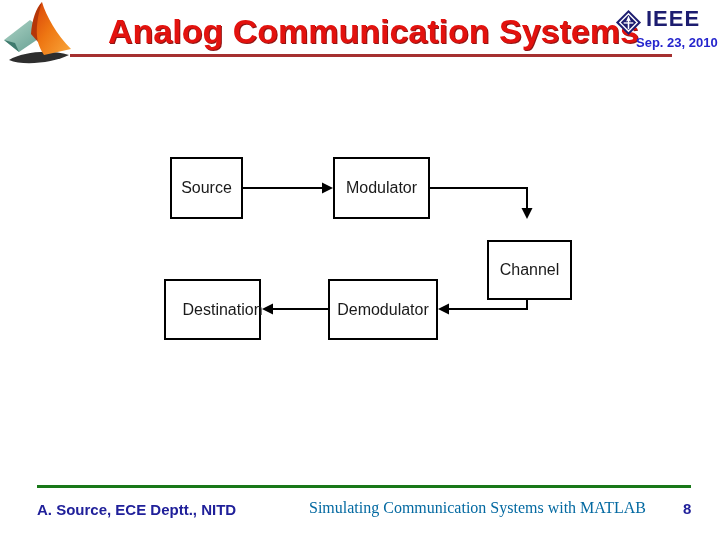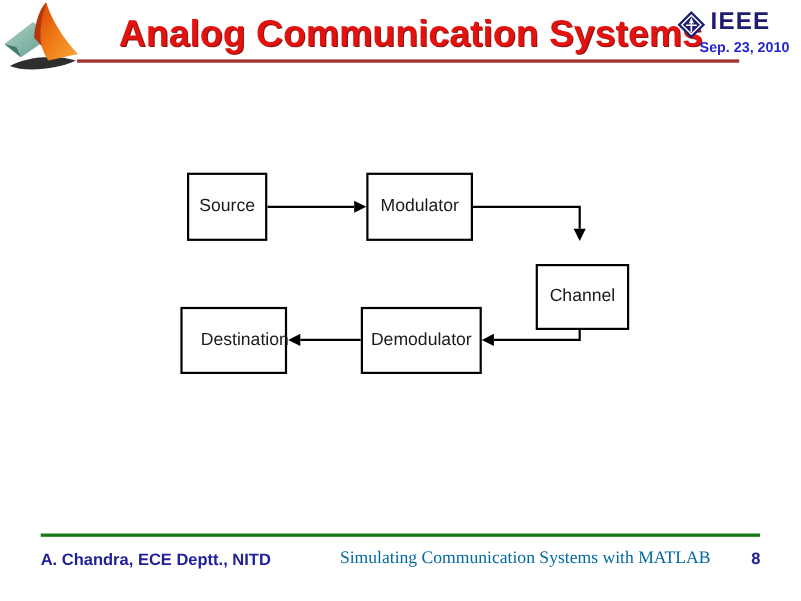--- a/index.html
+++ b/index.html
@@ -139,19 +139,19 @@
     <div class="block block-destination">
       <span>Destination</span>
     </div>
     <div class="block block-demodulator">
       <span>Demodulator</span>
     </div>
   </div>
 
   <div class="footer-rule"></div>
 
-  <span class="footer-author">A. Chandra, ECE Deptt., NITD</span>
+  <span class="footer-author">A. Source, ECE Deptt., NITD</span>
 
   <span class="footer-center">Simulating Communication Systems with MATLAB</span>
 
   <span class="footer-page">8</span>
 
 </div>
 
 </body></html>

